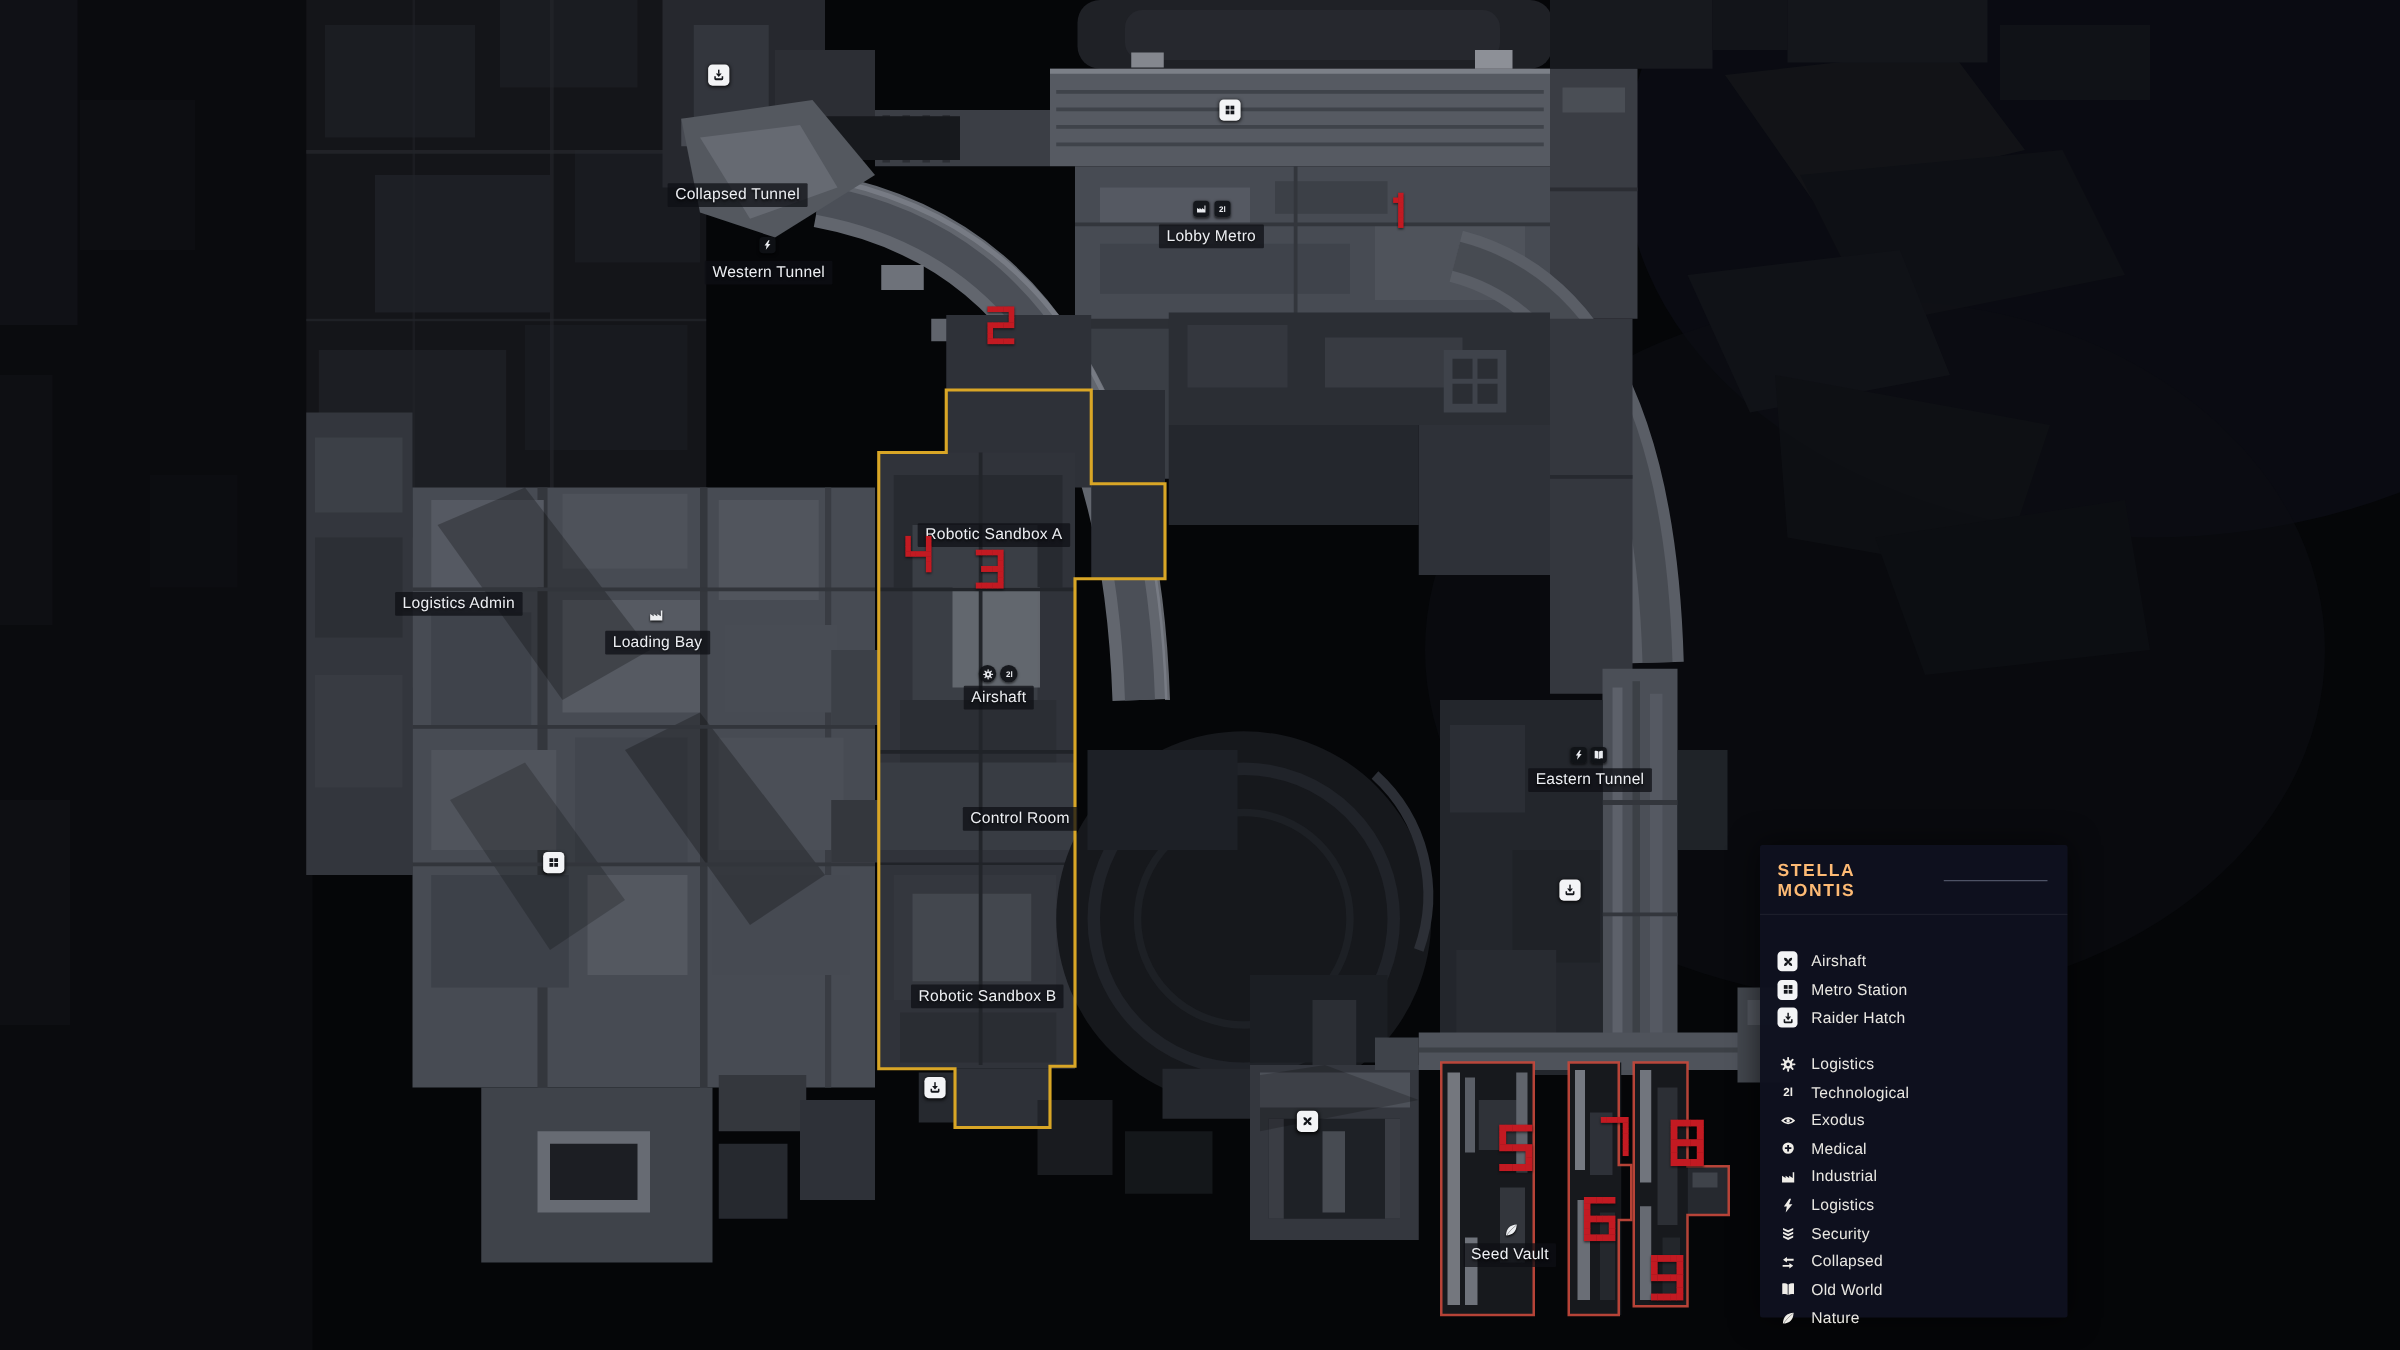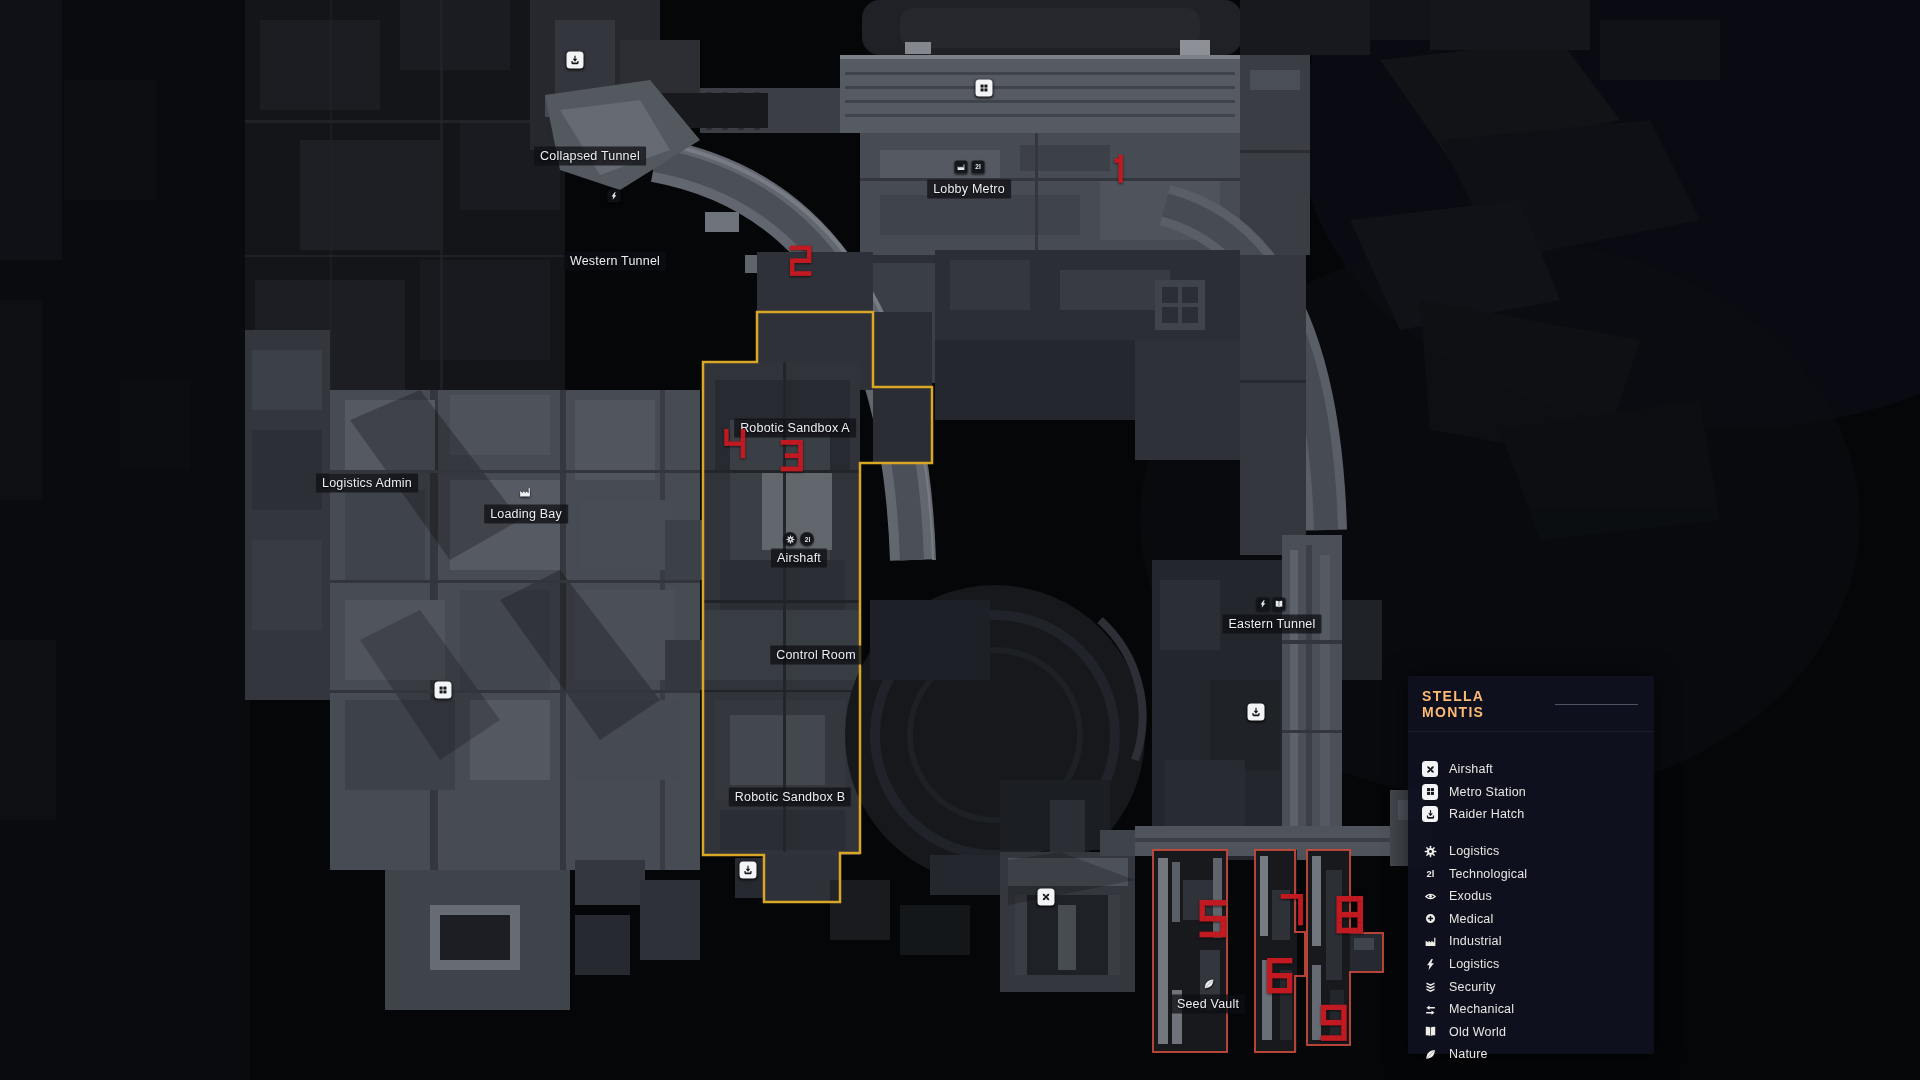--- a/index.html
+++ b/index.html
@@ -263,21 +263,21 @@
 
     <g fill="none" stroke-width="2" stroke="#c9493c" opacity="0.9">
       <rect x="1153" y="850" width="74" height="202"></rect>
       <polygon points="1255,850 1295,850 1295,932 1305,932 1305,976 1295,976 1295,1052 1255,1052"></polygon>
       <polygon points="1307,850 1350,850 1350,933 1383,933 1383,972 1350,972 1350,1045 1307,1045"></polygon>
     </g>
   </svg>
 
   <div id="overlay">
       <div class="map-label" style="left: 590px; top: 156px;">Collapsed Tunnel</div>
-      <div class="map-label" style="left: 615px; top: 218px; margin-top: 43px;">Western Tunnel</div>
+      <div class="map-label" style="left: 615px; top: 218px;">Western Tunnel</div>
       <div class="map-label" style="left: 969px; top: 189px;">Lobby Metro</div>
       <div class="map-label" style="left: 367px; top: 483px;">Logistics Admin</div>
       <div class="map-label" style="left: 526px; top: 514px;">Loading Bay</div>
       <div class="map-label" style="left: 795px; top: 428px; text-align: center;">Robotic Sandbox A</div>
       <div class="map-label" style="left: 799px; top: 558px;">Airshaft</div>
       <div class="map-label" style="left: 816px; top: 655px;">Control Room</div>
       <div class="map-label" style="left: 790px; top: 797px;">Robotic Sandbox B</div>
       <div class="map-label" style="left: 1272px; top: 624px;">Eastern Tunnel</div>
       <div class="map-label" style="left: 1208px; top: 1004px;">Seed Vault</div>
       <div class="marker box" style="left: 575px; top: 60px;">
@@ -697,21 +697,21 @@
           </span>
           <span class="lg-label">Security</span>
         </div>
         <div class="legend-row">
           <span class="lg-ic">
             <svg viewBox="0 0 16 16" fill="currentColor">
               <path d="M13.4 5 H6.8 V3.2 L3 5.9 6.8 8.6 V6.8 h6.6 Z"></path>
               <path d="M2.6 11 h6.6 V9.2 l3.8 2.7 -3.8 2.7 V12.8 H2.6 Z"></path>
             </svg>
           </span>
-          <span class="lg-label">Mechanical</span>
+          <span class="lg-label">Collapsed</span>
         </div>
         <div class="legend-row">
           <span class="lg-ic">
             <svg viewBox="0 0 16 16" fill="currentColor">
               <path d="M7.6 3.1 C6.2 2 3.9 1.8 2.2 2.3 V12.8 C3.9 12.3 6.2 12.5 7.6 13.6 Z"></path>
               <path d="M8.4 3.1 V13.6 C9.8 12.5 12.1 12.3 13.8 12.8 V2.3 C12.1 1.8 9.8 2 8.4 3.1 Z"></path>
             </svg>
           </span>
           <span class="lg-label">Old World</span>
         </div>

